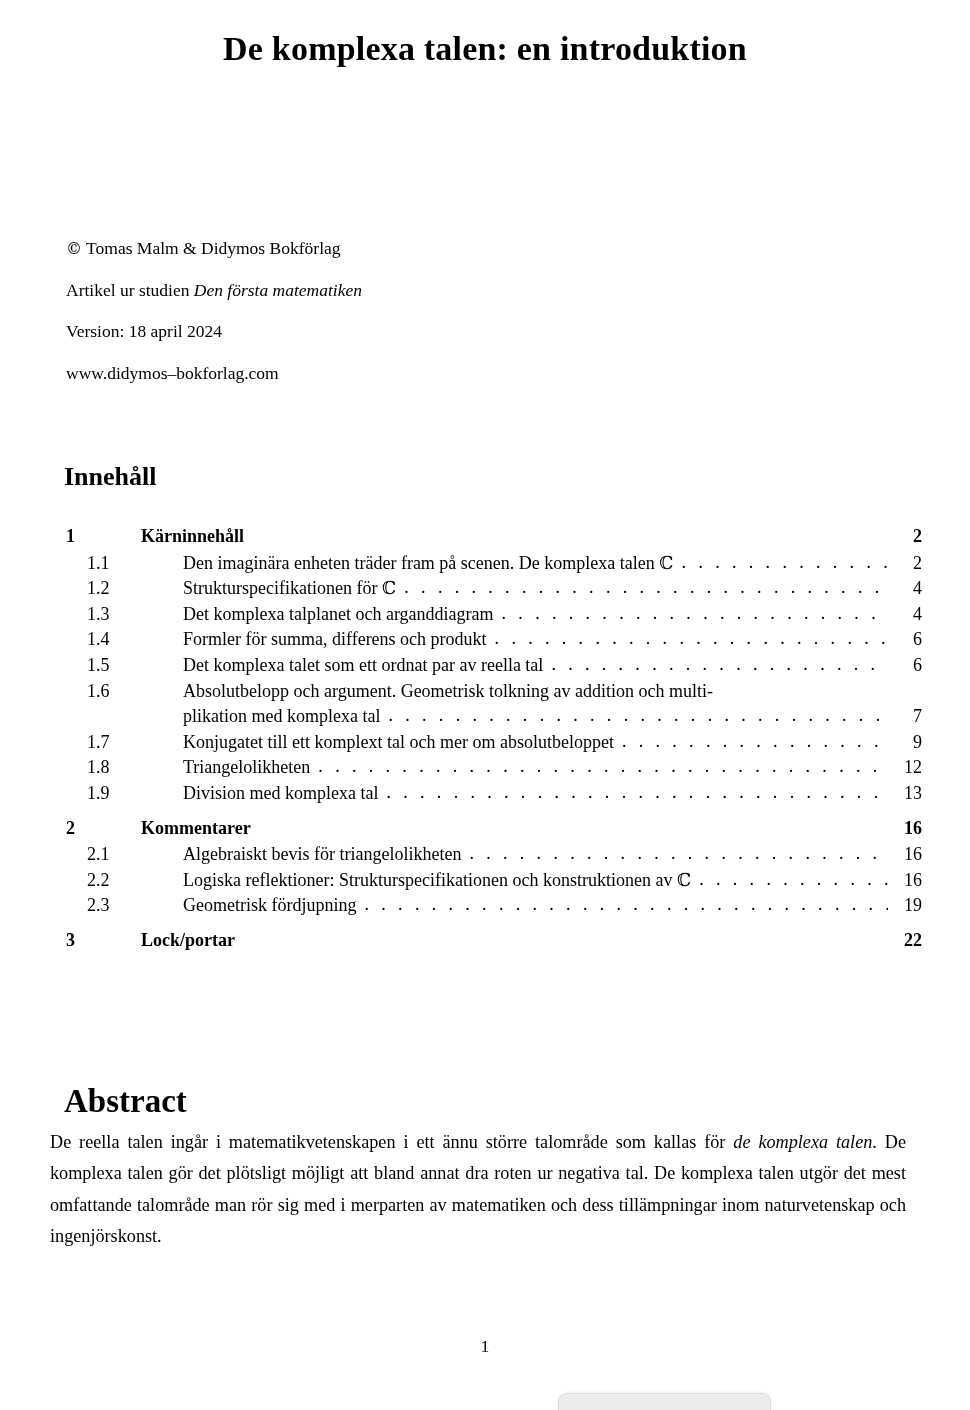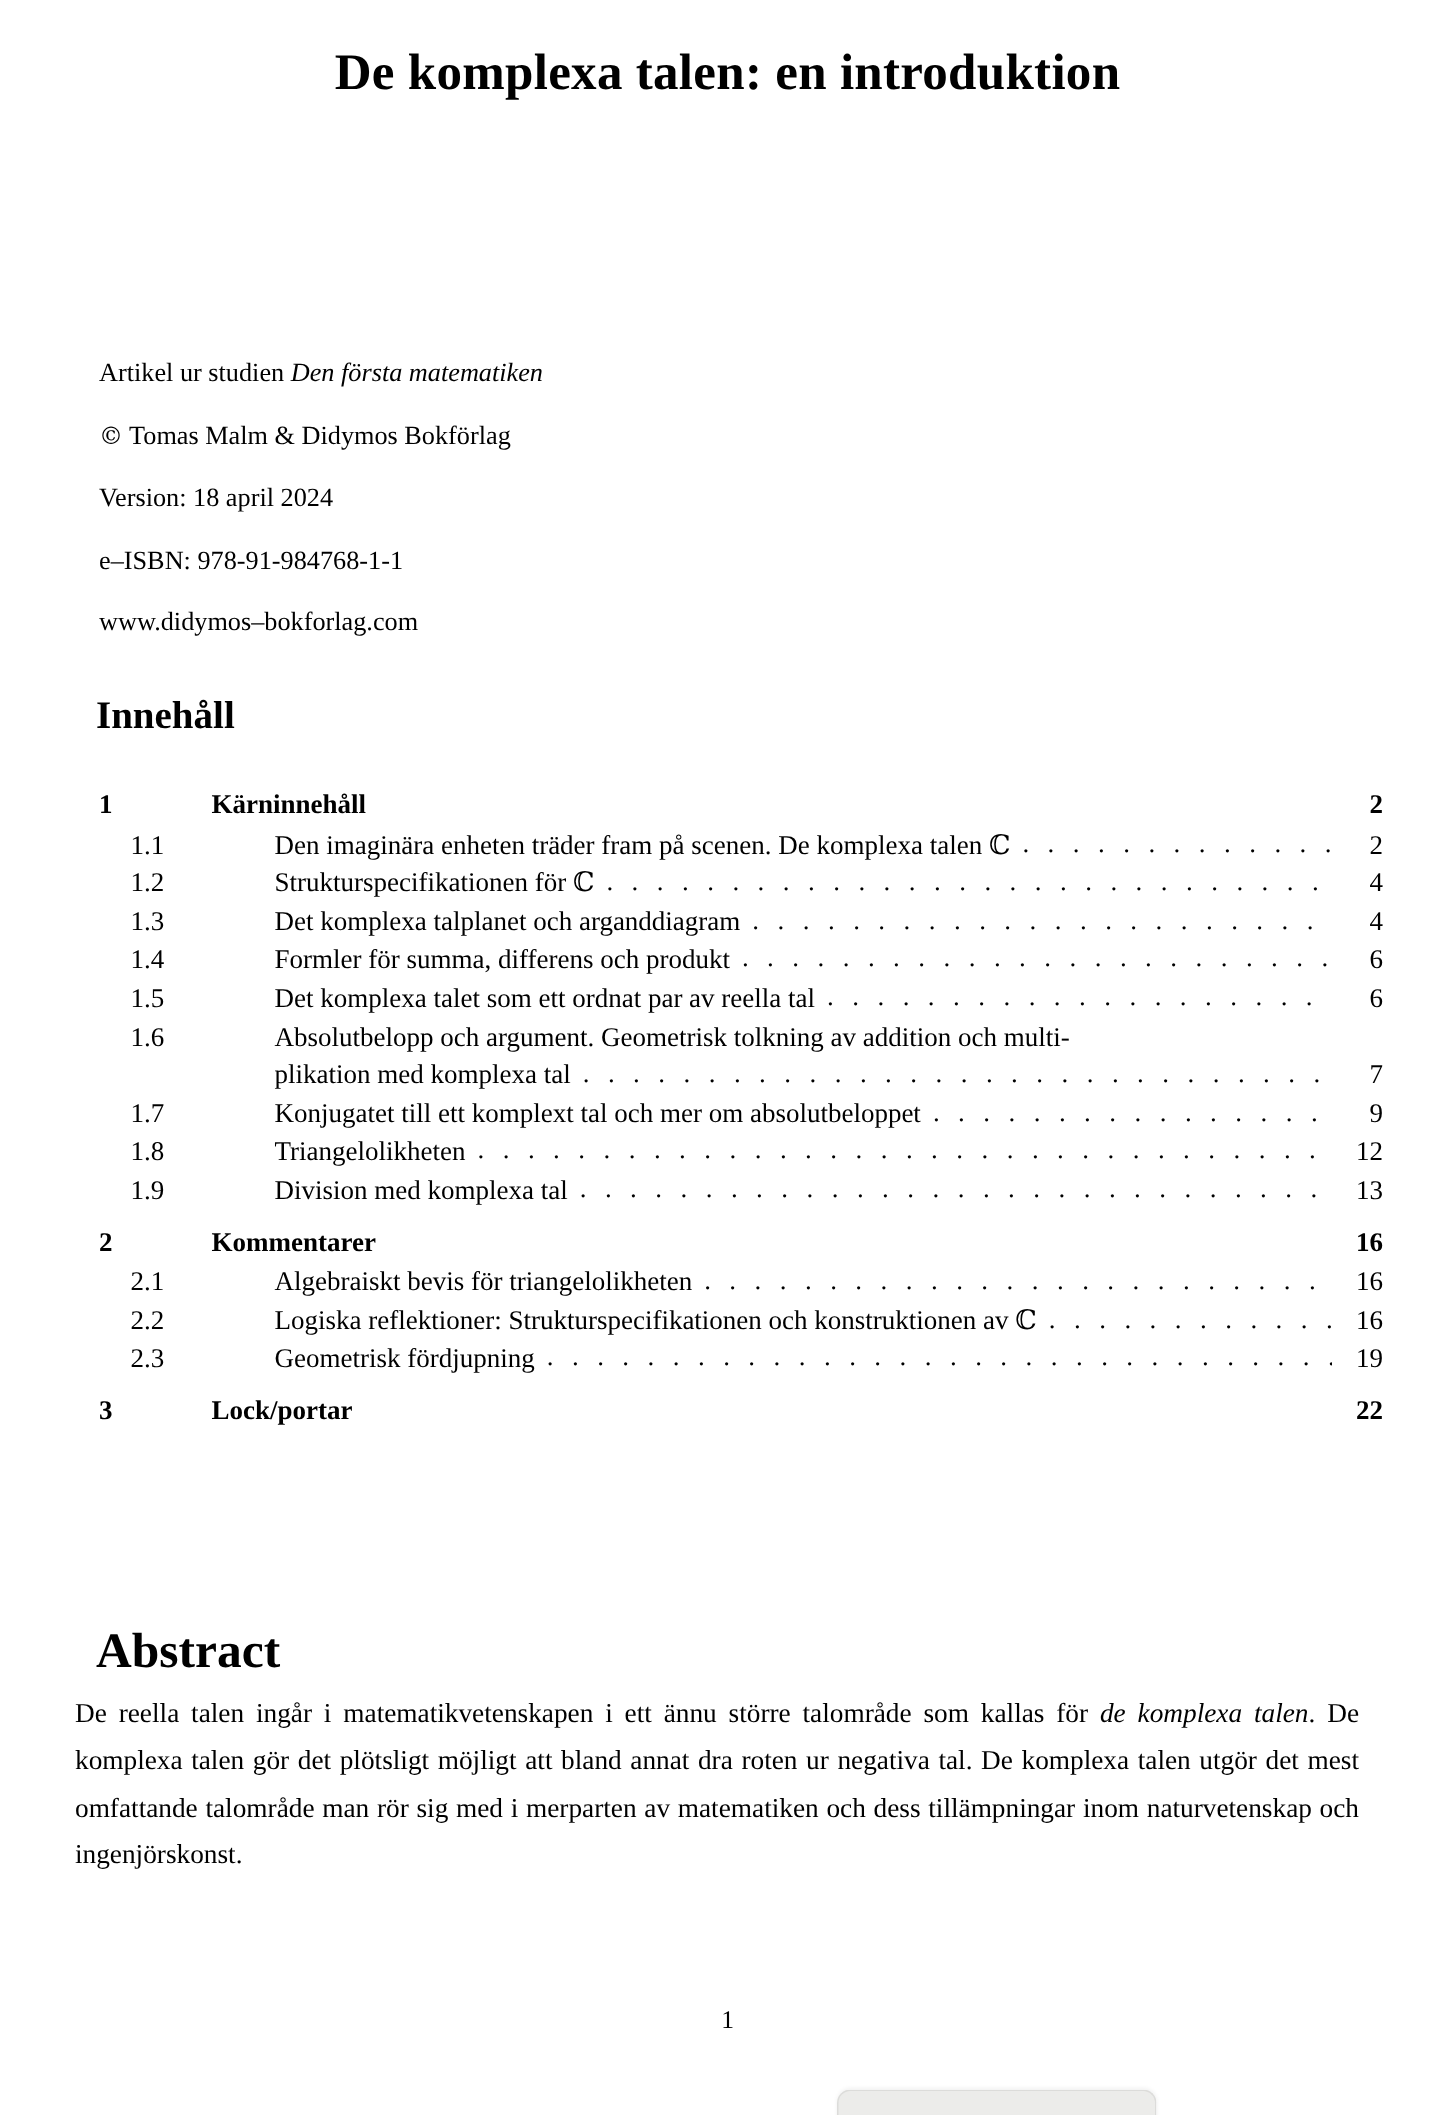--- a/index.html
+++ b/index.html
@@ -171,24 +171,23 @@
   }
 </style>
 </head>
 <body>
 
 <div class="page">
 
   <div class="doc-title">De komplexa talen: en introduktion</div>
 
   <div class="meta-block">
+    <div class="meta-line"><span class="copy-mark">©</span> <span>Tomas Malm &amp; Didymos Bokförlag</span></div>
     <div class="meta-line"><span>Artikel ur studien</span> <span class="it">Den första matematiken</span></div>
-    <div class="meta-line"><span class="copy-mark">©</span> <span>Tomas Malm &amp; Didymos Bokförlag</span></div>
     <div class="meta-line">Version: 18 april 2024</div>
-    <div class="meta-line">e–ISBN: 978-91-984768-1-1</div>
     <div class="meta-line">www.didymos–bokforlag.com</div>
   </div>
 
   <div class="toc-heading">Innehåll</div>
 
   <div class="toc" id="toc-list">
       <div class="toc-row lvl1">
         <span class="toc-num">1</span>
         <span class="toc-title">Kärninnehåll</span>
         <span class="toc-gap"></span>

